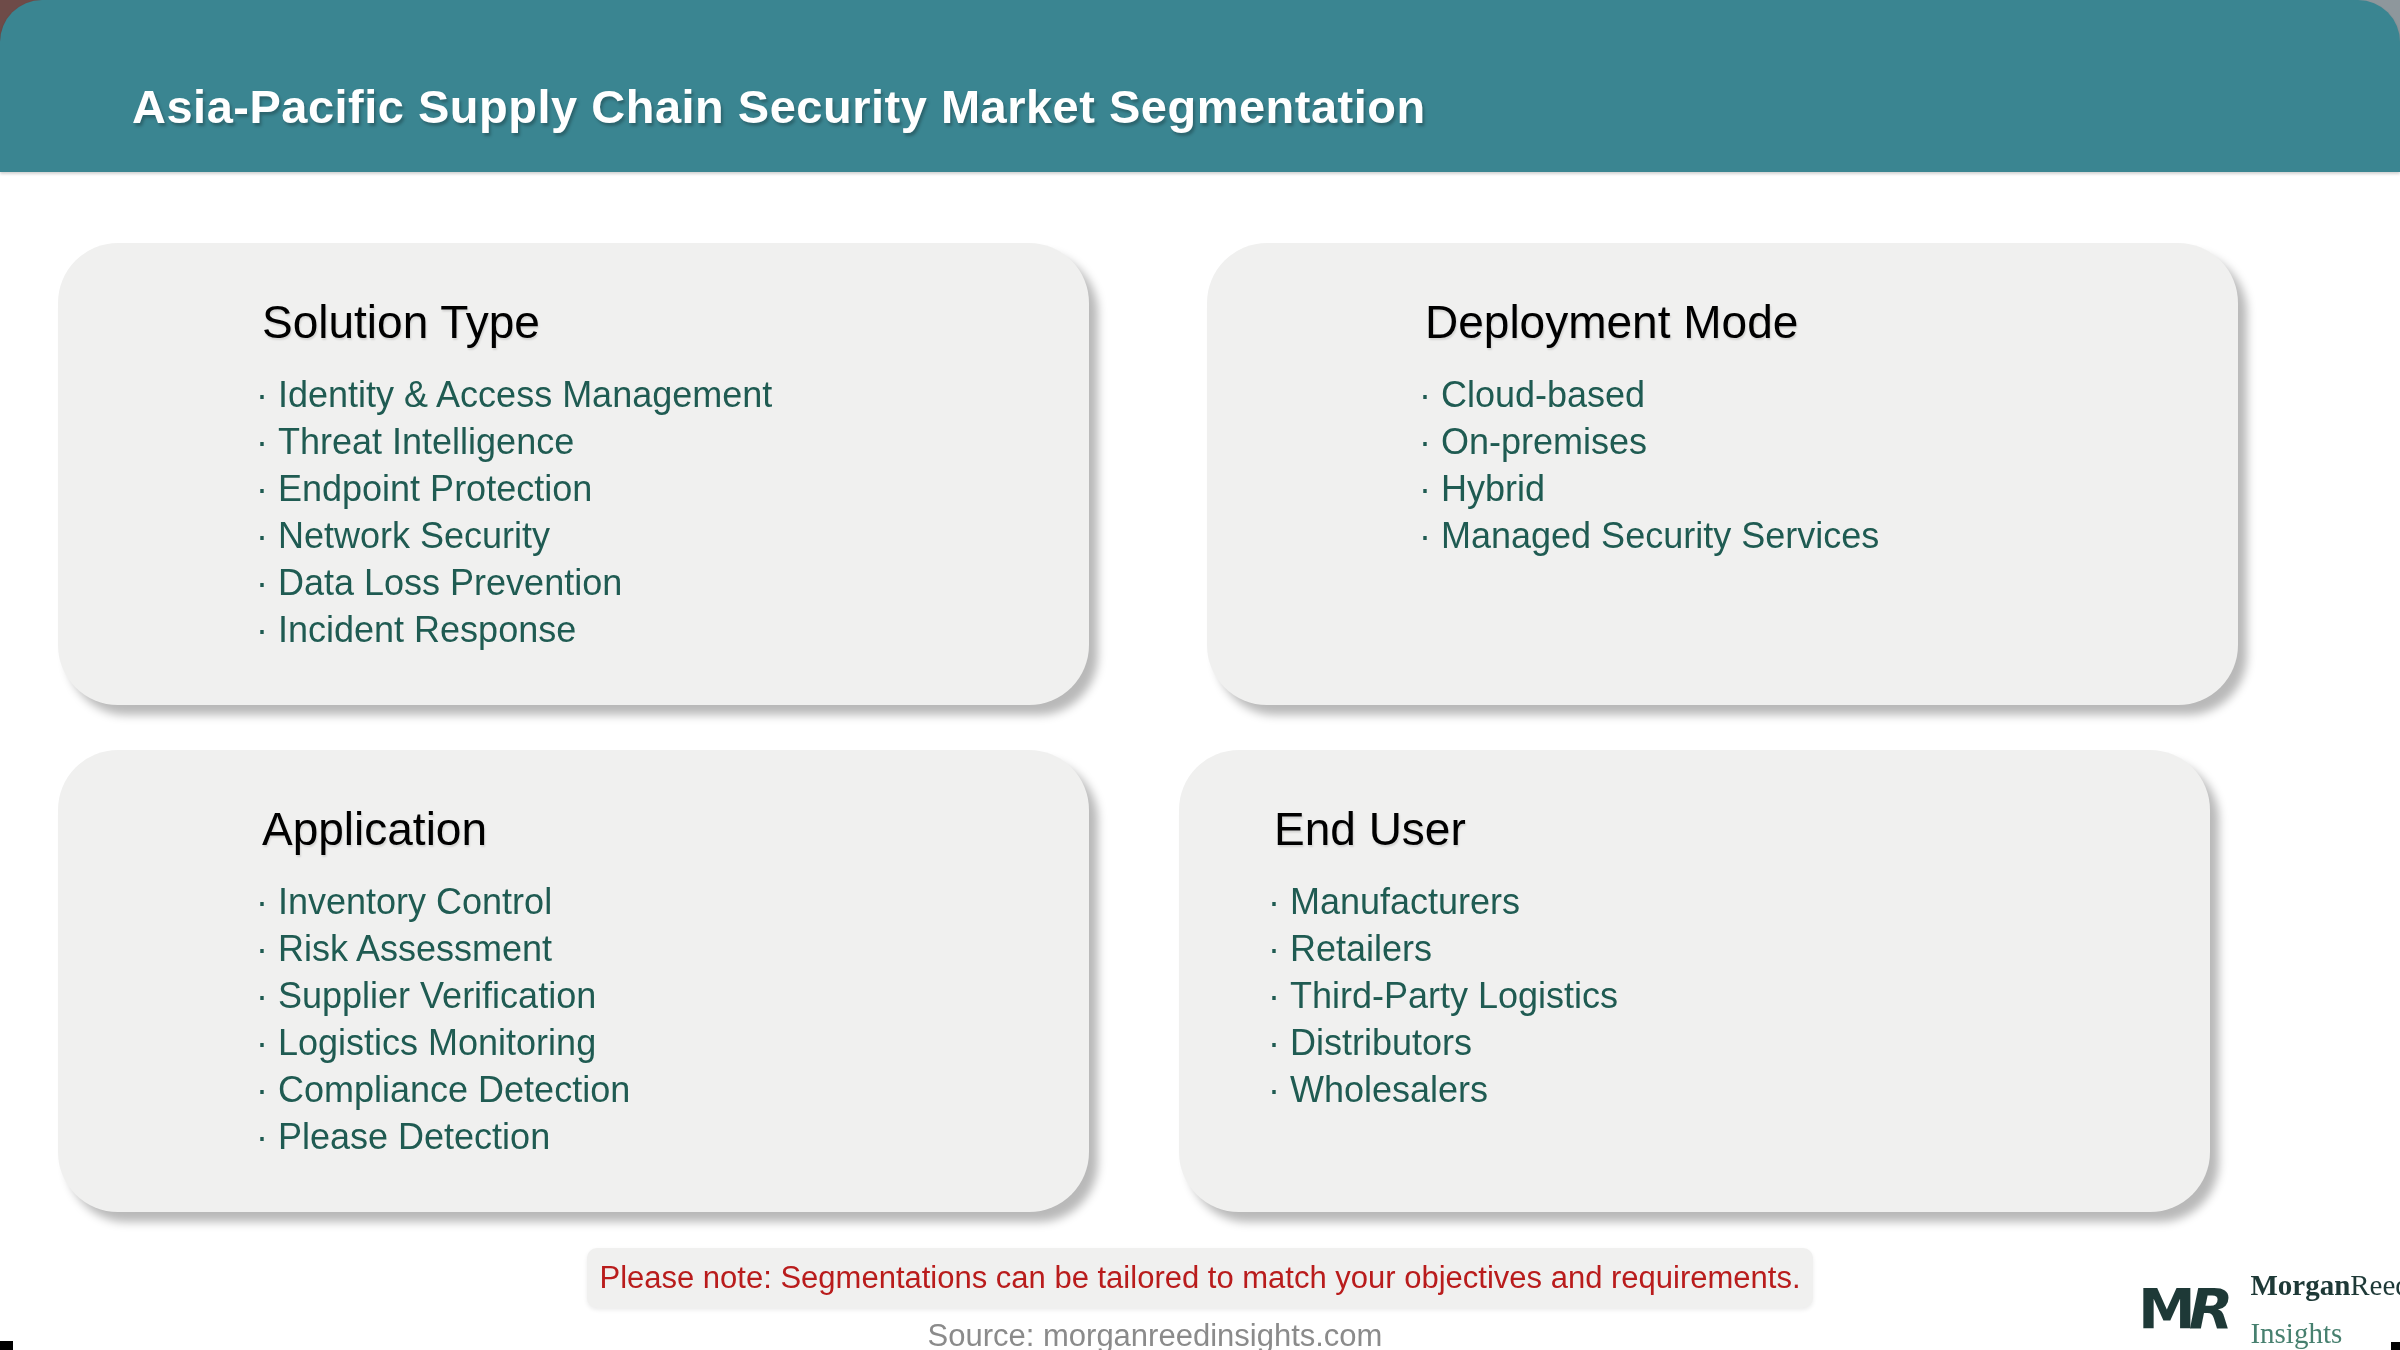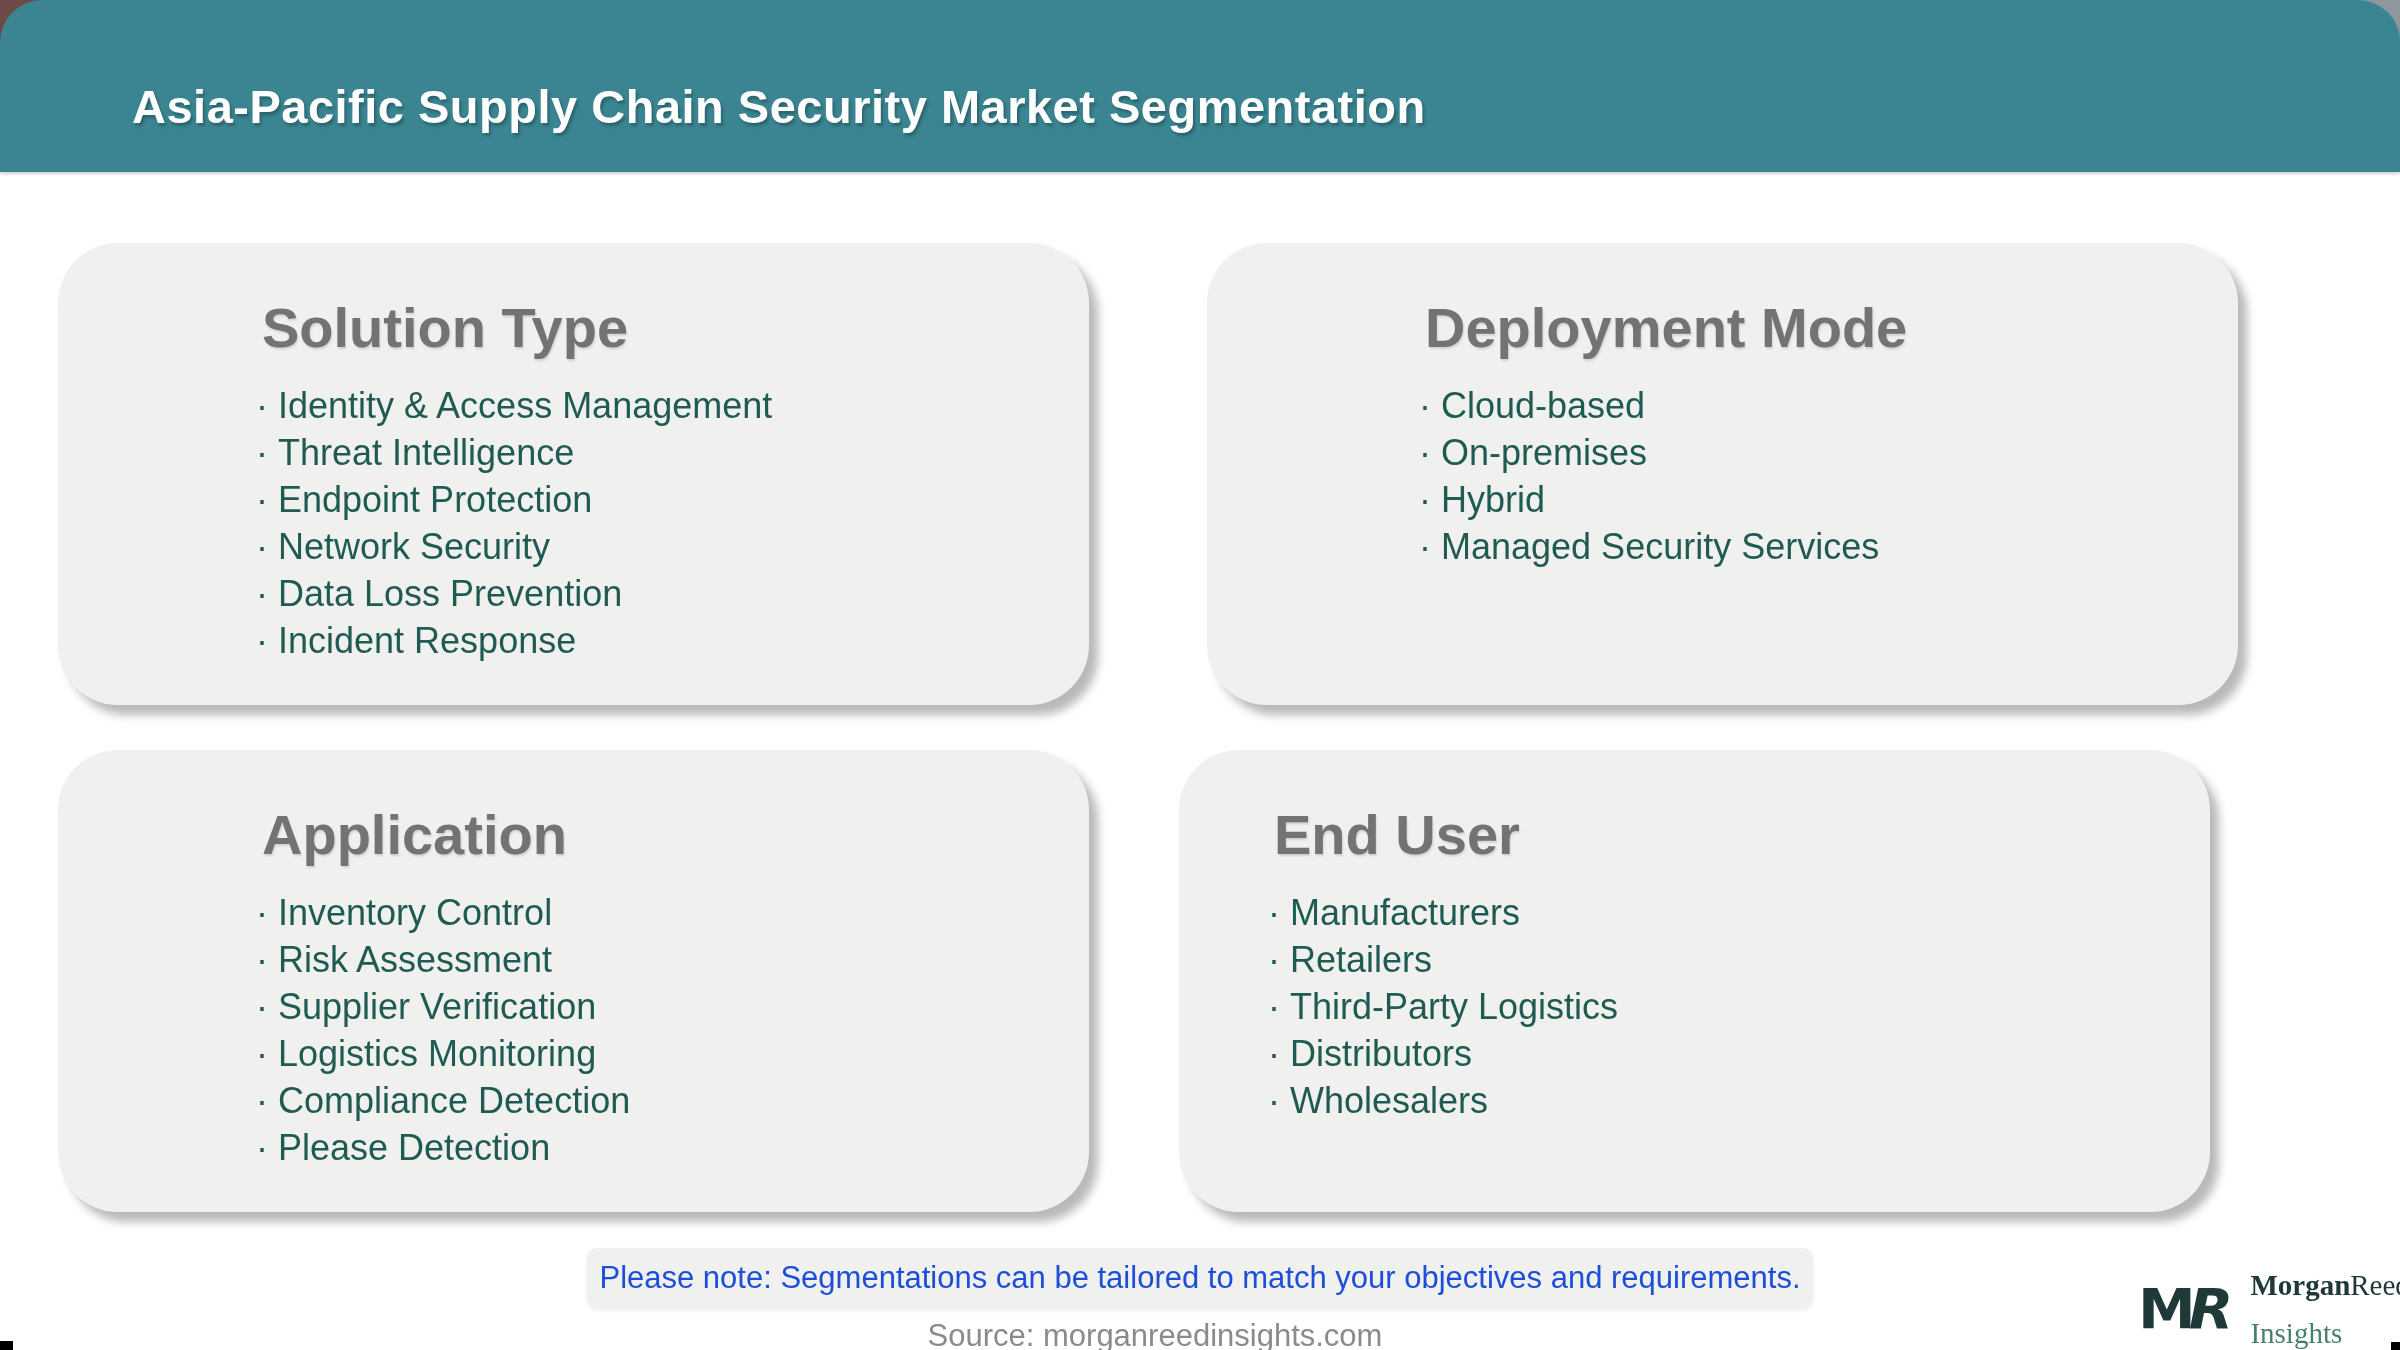--- a/index.html
+++ b/index.html
@@ -31,38 +31,38 @@
     position:absolute;width:1031px;height:462px;
     background:#f0f0ef;border-radius:60px;z-index:1;
     box-shadow:9px 10px 10px rgba(0,0,0,0.28);
     box-sizing:border-box;padding:52px 60px 0 198px;
   }
   .card.c0{left:58px;top:243px;}
   .card.c1{left:1207px;top:243px;padding-left:212px;}
   .card.c2{left:58px;top:750px;}
   .card.c3{left:1179px;top:750px;padding-left:89px;}
   .card h2{
-    margin:0 0 22px 6px;font-size:56px;font-weight:bold;color:#737373;
+    margin:0 0 22px 6px;font-size:46px;font-weight:normal;color:#000000;
     text-shadow:1px 2px 2px rgba(0,0,0,0.12);
   }
   .card ul{list-style:none;margin:0;padding:0;}
   .card li{
     font-size:36px;line-height:47px;color:#1f5b52;
     display:flex;align-items:baseline;
   }
   .card .bullet{width:22px;flex:0 0 22px;color:#1f5b52;}
 
   
   .note{
     position:absolute;top:1248px;left:50%;transform:translateX(-50%);
     width:1226px;height:60px;background:#f0f0ef;border-radius:10px;
     display:flex;align-items:center;justify-content:center;
     box-shadow:0 2px 4px rgba(0,0,0,0.08);z-index:1;
   }
-  .note span{font-size:31px;color:#1d4ed8;}
+  .note span{font-size:31px;color:#b91c1c;}
 
   
   .source{
     position:absolute;top:1318px;left:0;width:2310px;text-align:center;
     font-size:31px;color:#8b8b8b;z-index:1;
   }
 
   
   .logo{
     position:absolute;left:2138px;top:1270px;display:flex;align-items:center;z-index:1;

